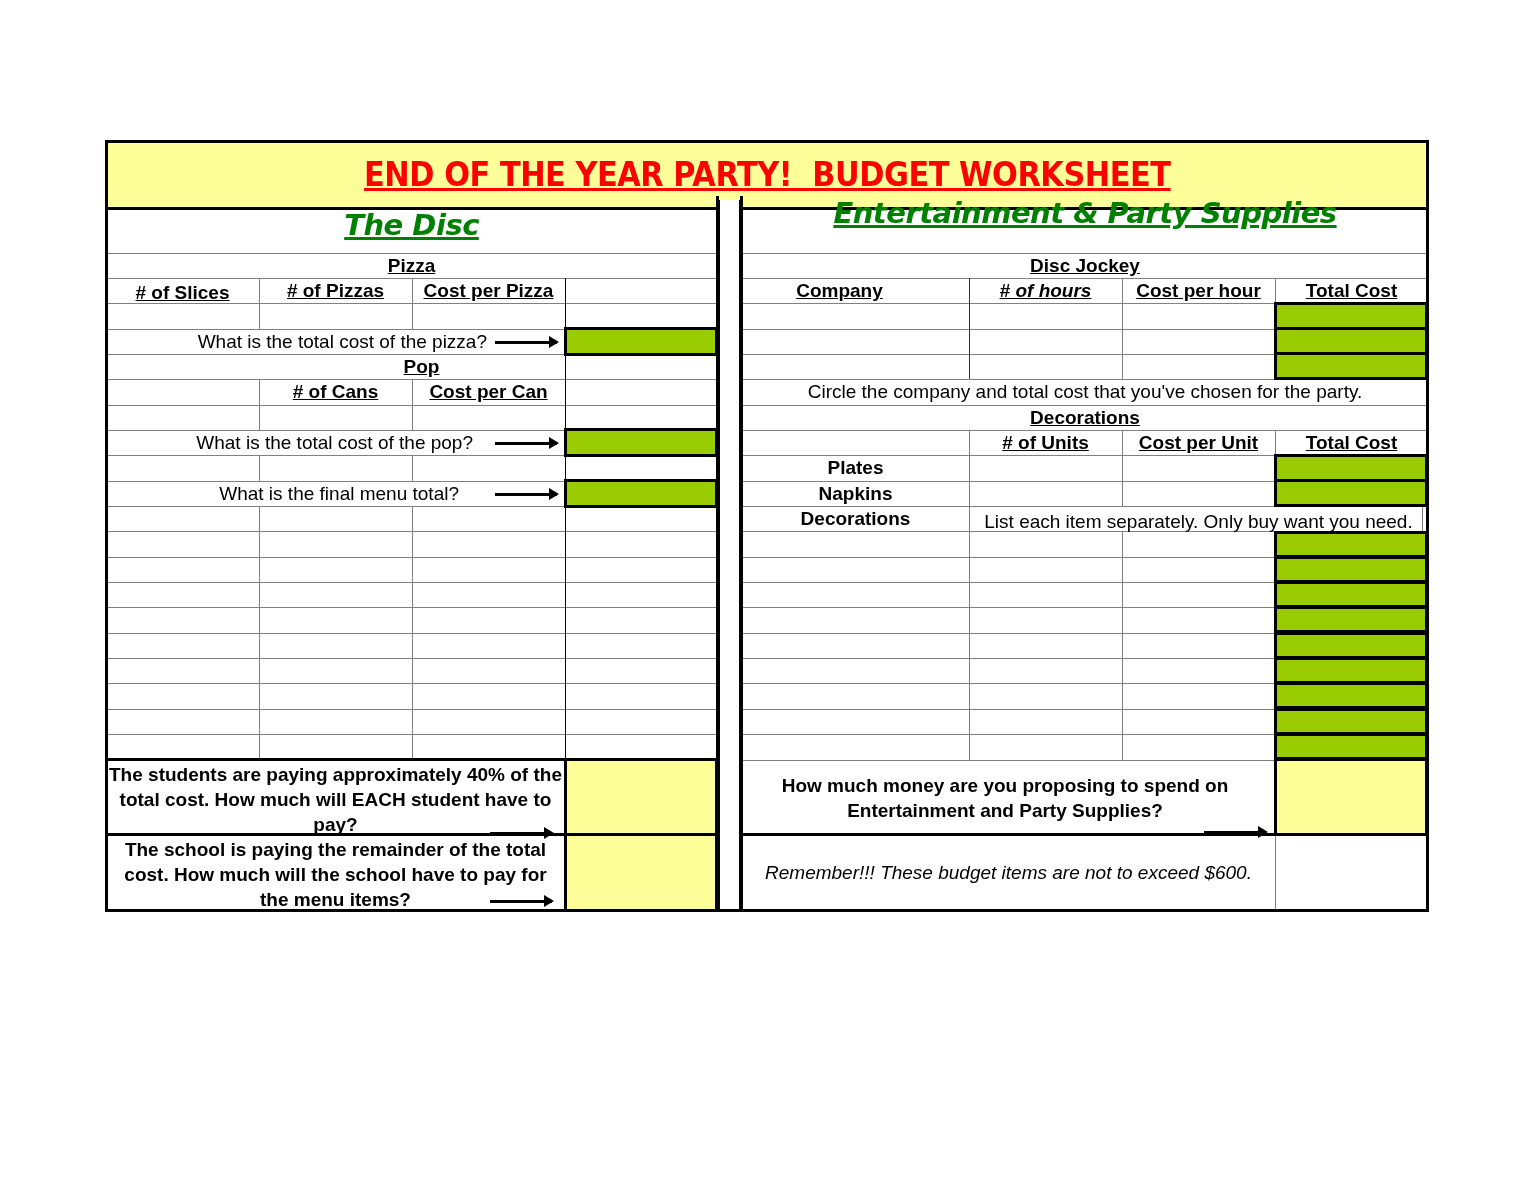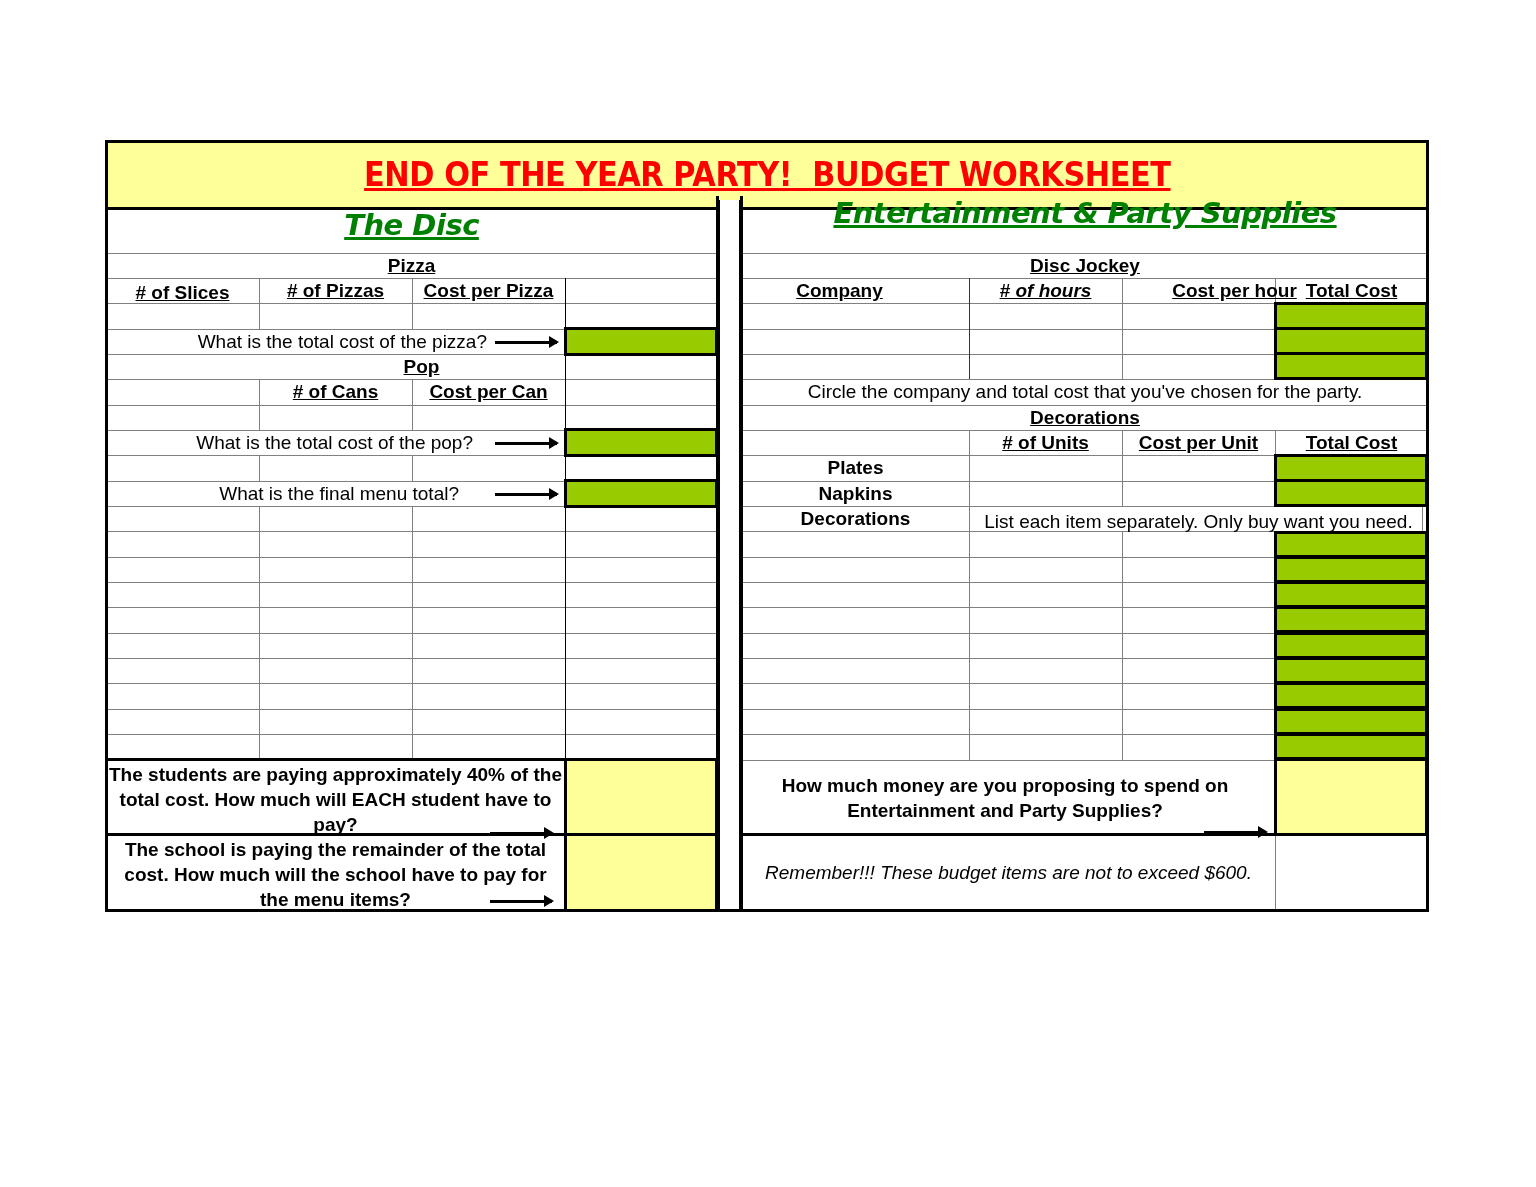--- a/index.html
+++ b/index.html
@@ -159,21 +159,21 @@
 <div class="vline" style="left:1122px;top:430px;height:76px;"></div>
 <div class="vline" style="left:1275px;top:430px;height:26px;"></div>
 <div class="vline" style="left:1422px;top:506px;height:26px;"></div>
 <div class="vline" style="left:969px;top:531px;height:229px;"></div>
 <div class="vline" style="left:1122px;top:531px;height:229px;"></div>
 <div class="vline" style="left:1275px;top:835px;height:77px;"></div>
 
 <div class="cell hdr" style="left:742px;top:253px;width:686px;height:26px;">Disc Jockey</div>
 <div class="cell hdr" style="left:726px;top:278px;width:227px;height:26px;text-align:center;">Company</div>
 <div class="cell hdr" style="left:969px;top:278px;width:153px;height:26px;font-style:italic;"># of hours</div>
-<div class="cell hdr" style="left:1122px;top:278px;width:153px;height:26px;margin-left:36px;">Cost per hour</div>
+<div class="cell hdr" style="left:1122px;top:278px;width:153px;height:26px;">Cost per hour</div>
 <div class="cell hdr" style="left:1275px;top:278px;width:153px;height:26px;">Total Cost</div>
 
 <div class="abs" style="left:742px;top:303px;width:533px;height:76px;"></div>
 <div class="green" style="left:1274px;top:302px;width:154px;height:28px;"></div>
 <div class="green" style="left:1274px;top:327px;width:154px;height:28px;"></div>
 <div class="green" style="left:1274px;top:352px;width:154px;height:28px;"></div>
 
 <div class="cell" style="left:742px;top:379px;width:686px;height:26px;">Circle the company and total cost that you've chosen for the party.</div>
 
 <div class="cell hdr" style="left:742px;top:405px;width:686px;height:26px;">Decorations</div>

